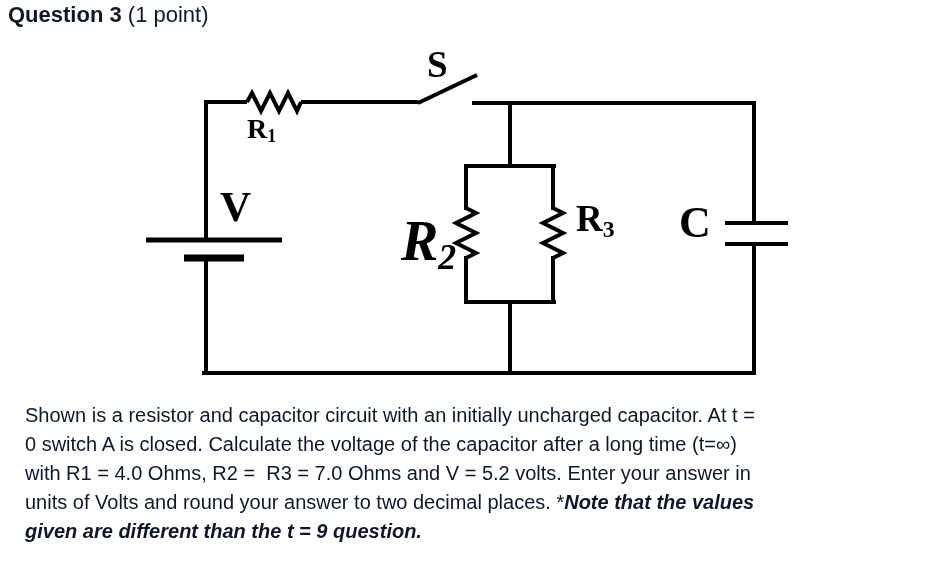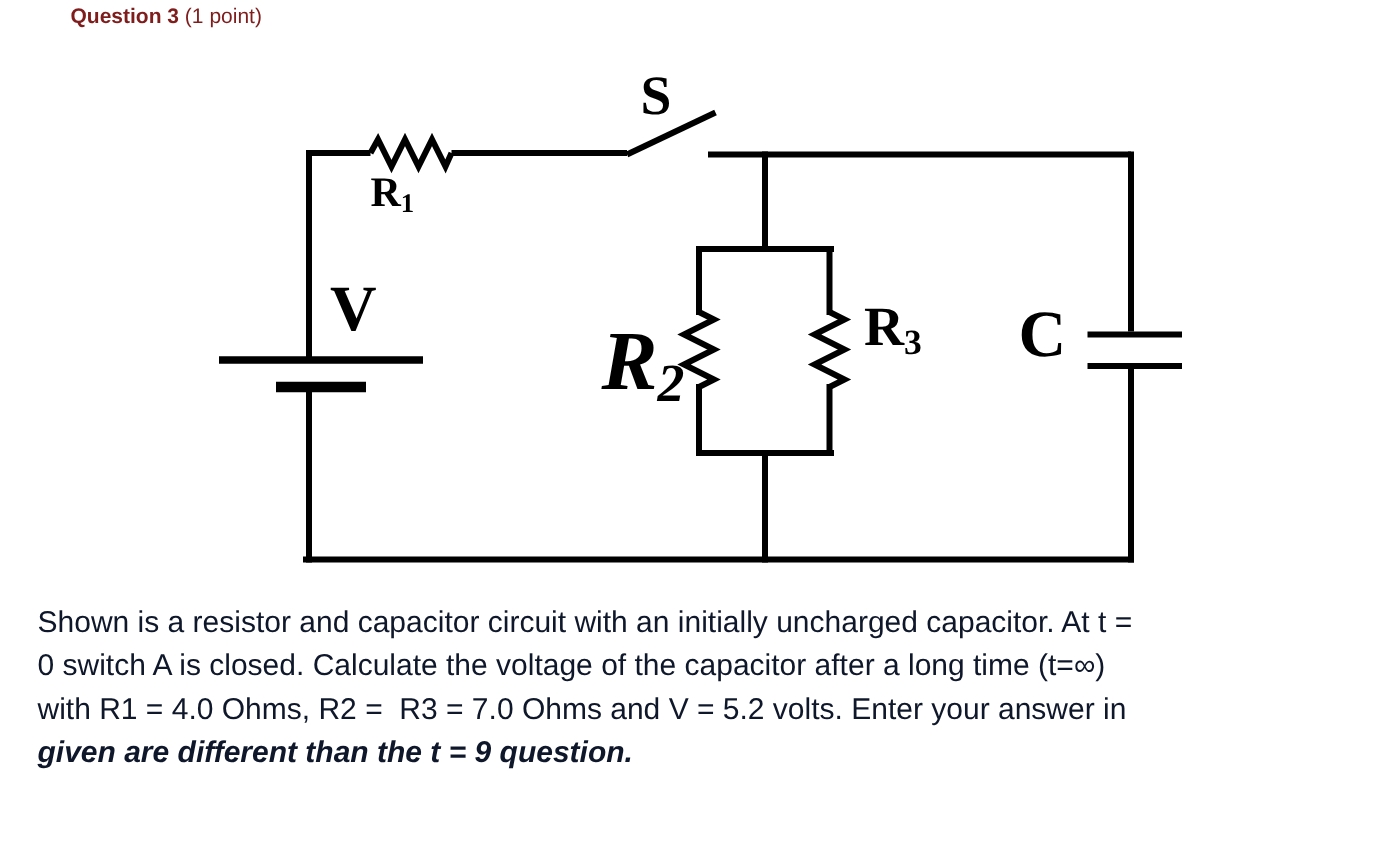--- a/index.html
+++ b/index.html
@@ -7,24 +7,23 @@
   .page {
     position:relative;
     width:926px; height:565px;
     background:#ffffff;
     overflow:hidden;
     font-family:"Liberation Sans", sans-serif;
   }
   
   .qheader {
     position:absolute; left:8px; top:2px;
-    font-size:14px; line-height:1.2;
-    color:#7f1d1d;
+    font-size:22px; line-height:1.2;
+    color:#0f172a;
     white-space:pre;
-    margin-left:39px;
   }
   .qheader .qtitle { font-weight:700; }
   .qheader .qpoints { font-weight:400; }
   
   .circuit { position:absolute; left:0; top:0; width:926px; height:565px; }
   .circuit svg { display:block; width:926px; height:565px; }
   .clabel {
     position:absolute;
     font-family:"Liberation Serif", serif;
     font-weight:700;
@@ -110,16 +109,17 @@
     <div class="clabel lbl-v"><span>V</span></div>
     <div class="clabel lbl-r2"><span>R</span><span class="sub">2</span></div>
     <div class="clabel lbl-r3"><span>R</span><span class="sub">3</span></div>
     <div class="clabel lbl-c"><span>C</span></div>
   </div>
 
   <div class="qtext">
       <div class="qline"><span class="seg-n">Shown is a resistor and capacitor circuit with an initially uncharged capacitor. At t =</span></div>
       <div class="qline"><span class="seg-n">0 switch A is closed. Calculate the voltage of the capacitor after a long time (t=∞)</span></div>
       <div class="qline"><span class="seg-n">with R1 = 4.0 Ohms, R2 =  R3 = 7.0 Ohms and V = 5.2 volts. </span><span class="seg-b">Enter your answer in</span></div>
+      <div class="qline"><span class="seg-b">units of Volts and round your answer to two decimal places. </span><span class="seg-n">*</span><span class="seg-bi">Note that the values</span></div>
       <div class="qline"><span class="seg-bi">given are different than the t = 9 question.</span></div>
     </div>
 
 </div>
 
 </body></html>

